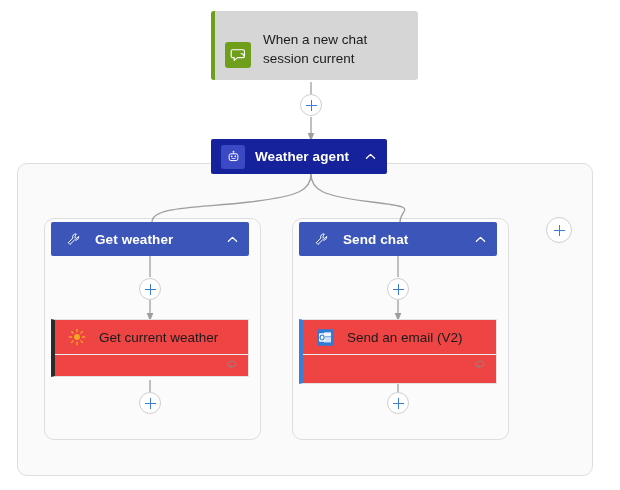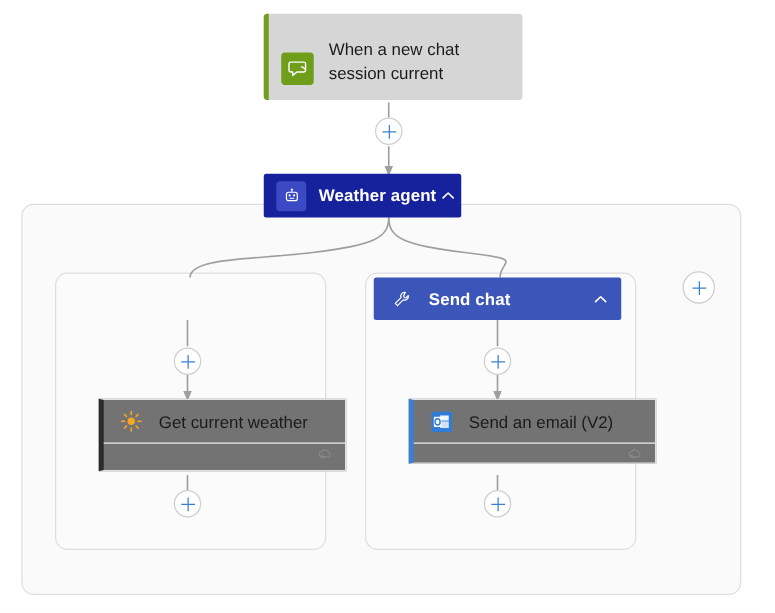--- a/index.html
+++ b/index.html
@@ -109,25 +109,24 @@
     flex: 0 0 auto;
     display: flex;
     align-items: center;
     justify-content: center;
   }
 
   
   .action-card {
     position: absolute;
     box-sizing: border-box;
-    background: #737373;
+    background: #ef4444;
     border: 1px solid #e2e2e2;
     border-left-width: 4px;
     border-left-style: solid;
-    margin-left: 28px;
   }
   .action-main {
     display: flex;
     align-items: center;
     height: 34px;
     padding: 0 10px 0 11px;
     border-bottom: 1px solid #ededed;
   }
   .action-icon {
     width: 22px; height: 22px;
@@ -233,39 +232,52 @@
     <span class="trigger-title">
       <span>When a new chat</span><br>
       <span>session current</span>
     </span>
   </div>
 
   <div class="plus-btn" style="left:300px; top:94px;">
     <span class="plus-glyph"></span>
   </div>
 
-  <div class="node-header level1" style="left:211px; top:139px; width:158px; height:35px;">
+  <div class="node-header level1" style="left:211px; top:139px; width:176px; height:35px;">
     <span class="hdr-icon">
       <svg width="15" height="15" viewBox="0 0 20 20">
         <rect x="4.2" y="6.4" width="11.6" height="9" rx="2.4" fill="none" stroke="#ffffff" stroke-width="1.3"></rect>
         <circle cx="10" cy="3.6" r="1.15" fill="#ffffff"></circle>
         <line x1="10" y1="4.7" x2="10" y2="6.4" stroke="#ffffff" stroke-width="1.1"></line>
         <circle cx="7.6" cy="9.8" r="1.15" fill="#ffffff"></circle>
         <circle cx="12.4" cy="9.8" r="1.15" fill="#ffffff"></circle>
         <rect x="7.4" y="12.2" width="5.2" height="1.25" rx="0.6" fill="#ffffff"></rect>
       </svg>
     </span>
     <span class="hdr-title">Weather agent</span>
     <span class="hdr-chevron">
       <svg width="13" height="13" viewBox="0 0 16 16">
         <path d="M3 10.2 L8 5.4 L13 10.2" fill="none" stroke="#ffffff" stroke-width="1.6" stroke-linecap="round" stroke-linejoin="round"></path>
       </svg>
     </span>
   </div>
 
+  <div class="node-header level2" style="left:51px; top:222px; width:198px; height:34px;">
+    <span class="hdr-icon">
+      <svg width="15" height="15" viewBox="0 0 20 20">
+        <path d="M13.6 2.6a4.1 4.1 0 0 0-4.5 5.6L3 14.3l2.3 2.3 6.1-6.1a4.1 4.1 0 0 0 5.5-4.6l-2.5 2.5-2-.4-.4-2z" fill="none" stroke="#ffffff" stroke-width="1.3" stroke-linejoin="round"></path>
+      </svg>
+    </span>
+    <span class="hdr-title">Get weather</span>
+    <span class="hdr-chevron">
+      <svg width="13" height="13" viewBox="0 0 16 16">
+        <path d="M3 10.2 L8 5.4 L13 10.2" fill="none" stroke="#ffffff" stroke-width="1.6" stroke-linecap="round" stroke-linejoin="round"></path>
+      </svg>
+    </span>
+  </div>
 
   <div class="plus-btn" style="left:139px; top:278px;">
     <span class="plus-glyph"></span>
   </div>
 
   <div class="action-card" style="left:51px; top:319px; width:198px; height:58px; border-left-color:#2b2b2b;">
     <div class="action-main">
       <span class="action-icon">
         <svg width="18" height="18" viewBox="0 0 20 20">
           <circle cx="10" cy="10" r="3.3" fill="#f5a623"></circle>
@@ -308,21 +320,21 @@
       <svg width="13" height="13" viewBox="0 0 16 16">
         <path d="M3 10.2 L8 5.4 L13 10.2" fill="none" stroke="#ffffff" stroke-width="1.6" stroke-linecap="round" stroke-linejoin="round"></path>
       </svg>
     </span>
   </div>
 
   <div class="plus-btn" style="left:387px; top:278px;">
     <span class="plus-glyph"></span>
   </div>
 
-  <div class="action-card" style="left:299px; top:319px; width:198px; height:52px; border-left-color:#3a7fd5;">
+  <div class="action-card" style="left:299px; top:319px; width:198px; height:65px; border-left-color:#3a7fd5;">
     <div class="action-main">
       <span class="action-icon">
         <svg width="19" height="19" viewBox="0 0 20 20">
           <rect x="1.4" y="1.4" width="17.2" height="17.2" rx="1.2" fill="#2f7bd6"></rect>
           <rect x="8.6" y="4.6" width="7.2" height="4.3" fill="#ffffff" opacity="0.92"></rect>
           <rect x="8.6" y="9.6" width="7.2" height="5.6" fill="#ffffff" opacity="0.78"></rect>
           <rect x="3.2" y="5.6" width="6.4" height="8.8" rx="1" fill="#ffffff"></rect>
           <ellipse cx="6.4" cy="10" rx="2.1" ry="2.6" fill="none" stroke="#2f7bd6" stroke-width="1.25"></ellipse>
         </svg>
       </span>

